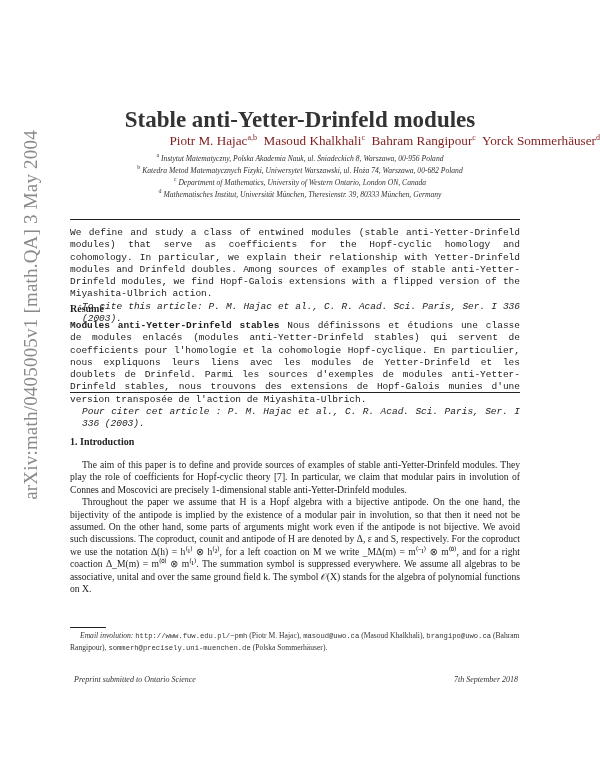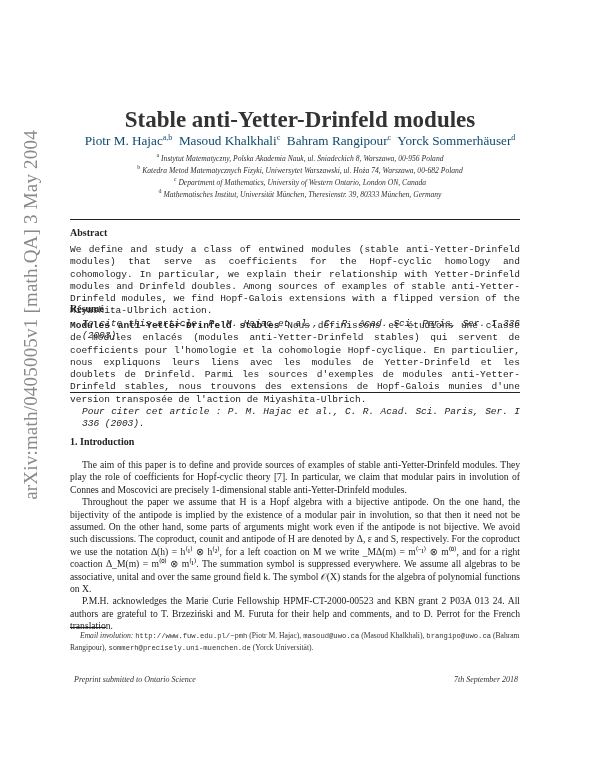--- a/index.html
+++ b/index.html
@@ -5,22 +5,22 @@
   html, body { margin:0; padding:0; background:#fff; }
   body { width:600px; height:776px; position:relative; overflow:hidden;
          font-family:"DejaVu Serif", "Liberation Serif", serif; color:#222; }
   .abs { position:absolute; }
   .sidebar { position:absolute; left:20px; top:60px; width:22px; height:510px; }
   .sidebar-text { position:absolute; left:50%; top:50%;
     transform: translate(-50%,-50%) rotate(-90deg); white-space:nowrap;
     font-family:"Liberation Serif", serif; font-size:19px; color:#8a8a8a; letter-spacing:0.2px; }
   .title { left:0; width:600px; top:107px; text-align:center;
     font-family:"Liberation Serif", serif; font-size:23px; color:#333;font-weight:bold; }
-  .authors { left:0; width:600px; top:133px; text-align:center;
-    font-family:"Liberation Serif", serif; font-size:13.2px; color:#0c4a6e; }
+  .authors { left:0; width:600px; top:133px; text-align:right;
+    font-family:"Liberation Serif", serif; font-size:13.2px; color:#7f1d1d; }
   .authors sup { font-size:8px; }
   .affils { left:0; width:600px; top:151px; text-align:center;
     font-family:"Liberation Serif", serif; font-style:italic; font-size:7.6px; line-height:9.4px; color:#333; }
   .affils sup { font-size:6px; font-style:normal; }
   .rule { position:absolute; left:70px; width:450px; height:1.3px; background:#222; }
   .head { font-family:"Liberation Serif", serif; font-weight:bold; font-size:10px; color:#222; }
   .para { font-family:Liberation Mono, monospace; font-size:9.5px; line-height:12.3px; text-align:justify; color:#222; }
   .cite { font-style:italic; padding-left:12px; }
   .block { position:absolute; left:70px; width:450px; }
   .intro-para { font-family:"Liberation Serif", serif; font-size:9.6px; line-height:12.4px; text-align:justify; text-indent:12px; margin:0; color:#222; }
@@ -51,50 +51,48 @@
 <div class="abs affils">
   <div><sup>a</sup>&nbsp;<span>Instytut Matematyczny, Polska Akademia Nauk, ul. Śniadeckich 8, Warszawa, 00-956 Poland</span></div>
   <div><sup>b</sup>&nbsp;<span>Katedra Metod Matematycznych Fizyki, Uniwersytet Warszawski, ul. Hoża 74, Warszawa, 00-682 Poland</span></div>
   <div><sup>c</sup>&nbsp;<span>Department of Mathematics, University of Western Ontario, London ON, Canada</span></div>
   <div><sup>d</sup>&nbsp;<span>Mathematisches Institut, Universität München, Theresienstr. 39, 80333 München, Germany</span></div>
 </div>
 
 <div class="rule" style="top:219px;"></div>
 
 <div class="block" style="top:227px;">
-  <div class="head" style="margin-bottom:6px;">Abstract</div>
   <p class="para">We define and study a class of entwined modules (stable anti-Yetter-Drinfeld modules) that serve as coefficients for the Hopf-cyclic homology and cohomology. In particular, we explain their relationship with Yetter-Drinfeld modules and Drinfeld doubles. Among sources of examples of stable anti-Yetter-Drinfeld modules, we find Hopf-Galois extensions with a flipped version of the Miyashita-Ulbrich action.</p>
   <p class="para cite">To cite this article: P. M. Hajac et al., C. R. Acad. Sci. Paris, Ser. I 336 (2003).</p>
 </div>
 
 <div class="block" style="top:303px;">
   <div class="head" style="margin-bottom:6px;">Résumé</div>
   <p class="para"><b>Modules anti-Yetter-Drinfeld stables</b><span> Nous définissons et étudions une classe de modules enlacés (modules anti-Yetter-Drinfeld stables) qui servent de coefficients pour l'homologie et la cohomologie Hopf-cyclique. En particulier, nous expliquons leurs liens avec les modules de Yetter-Drinfeld et les doublets de Drinfeld. Parmi les sources d'exemples de modules anti-Yetter-Drinfeld stables, nous trouvons des extensions de Hopf-Galois munies d'une version transposée de l'action de Miyashita-Ulbrich.</span></p>
   <p class="para cite">Pour citer cet article : P. M. Hajac et al., C. R. Acad. Sci. Paris, Ser. I 336 (2003).</p>
 </div>
 
 <div class="rule" style="top:392px;"></div>
 
 <div class="block" style="top:436px;">
   <div class="head">1.  Introduction</div>
 </div>
 
 <div class="block" style="top:459px;">
   <p class="intro-para">The aim of this paper is to define and provide sources of examples of stable anti-Yetter-Drinfeld modules. They play the role of coefficients for Hopf-cyclic theory [7]. In particular, we claim that modular pairs in involution of Connes and Moscovici are precisely 1-dimensional stable anti-Yetter-Drinfeld modules.</p>
   <p class="intro-para">Throughout the paper we assume that H is a Hopf algebra with a bijective antipode. On the one hand, the bijectivity of the antipode is implied by the existence of a modular pair in involution, so that then it need not be assumed. On the other hand, some parts of arguments might work even if the antipode is not bijective. We avoid such discussions. The coproduct, counit and antipode of H are denoted by Δ, ε and S, respectively. For the coproduct we use the notation Δ(h) = h⁽¹⁾ ⊗ h⁽²⁾, for a left coaction on M we write _MΔ(m) = m⁽⁻¹⁾ ⊗ m⁽⁰⁾, and for a right coaction Δ_M(m) = m⁽⁰⁾ ⊗ m⁽¹⁾. The summation symbol is suppressed everywhere. We assume all algebras to be associative, unital and over the same ground field k. The symbol 𝒪(X) stands for the algebra of polynomial functions on X.</p>
-  <p class="intro-para">P.M.H. acknowledges the Marie Curie Fellowship HPMF-CT-2000-00523 and KBN grant 2 P03A 013 24. All authors are grateful to T. Brzeziński and M. Furuta for their help and comments, and to D. Perrot for the French translation.</p>
 </div>
 
 <div class="foot-rule"></div>
 <div class="footnote">
   <span class="label" style="padding-left:10px;">Email involution:</span>
   <span class="mono">http://www.fuw.edu.pl/~pmh</span>
   <span>(Piotr M. Hajac),</span>
   <span class="mono">masoud@uwo.ca</span>
   <span>(Masoud Khalkhali),</span>
   <span class="mono">brangipo@uwo.ca</span>
   <span>(Bahram Rangipour),</span>
   <span class="mono">sommerh@precisely.uni-muenchen.de</span>
-  <span>(Yorck Universität).</span>
+  <span>(Polska Sommerhäuser).</span>
 </div>
 
 <div class="preprint">Preprint submitted to Ontario Science</div>
 <div class="date">7th September 2018</div>
 
 </body></html>

